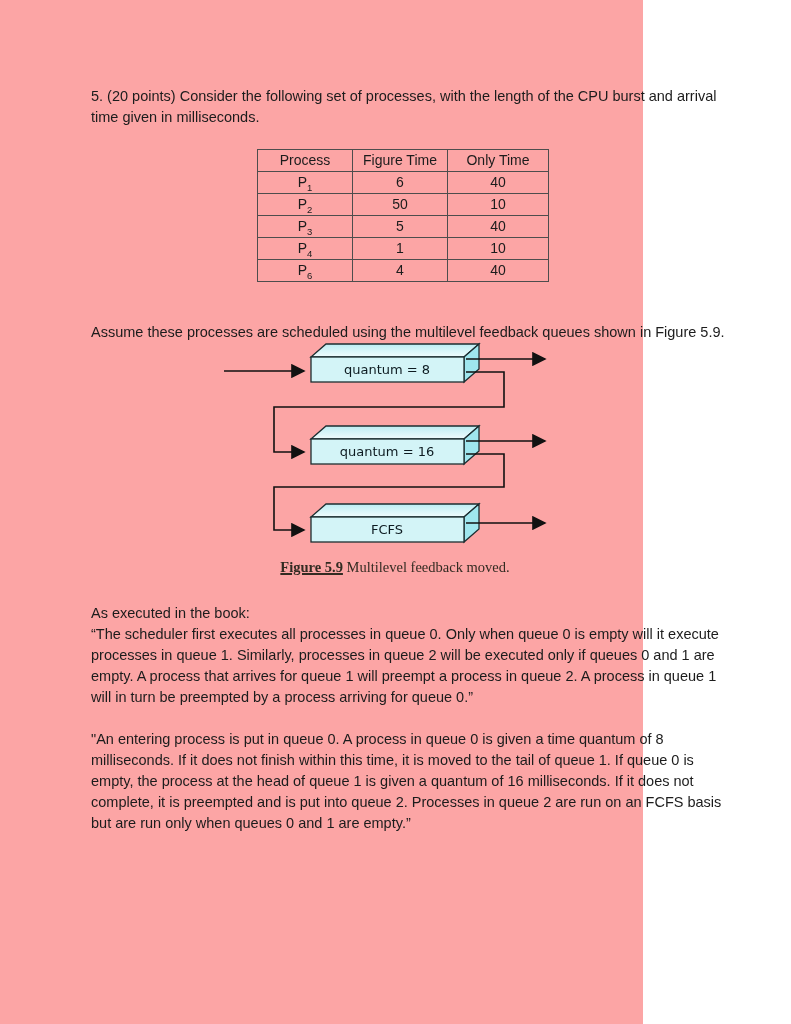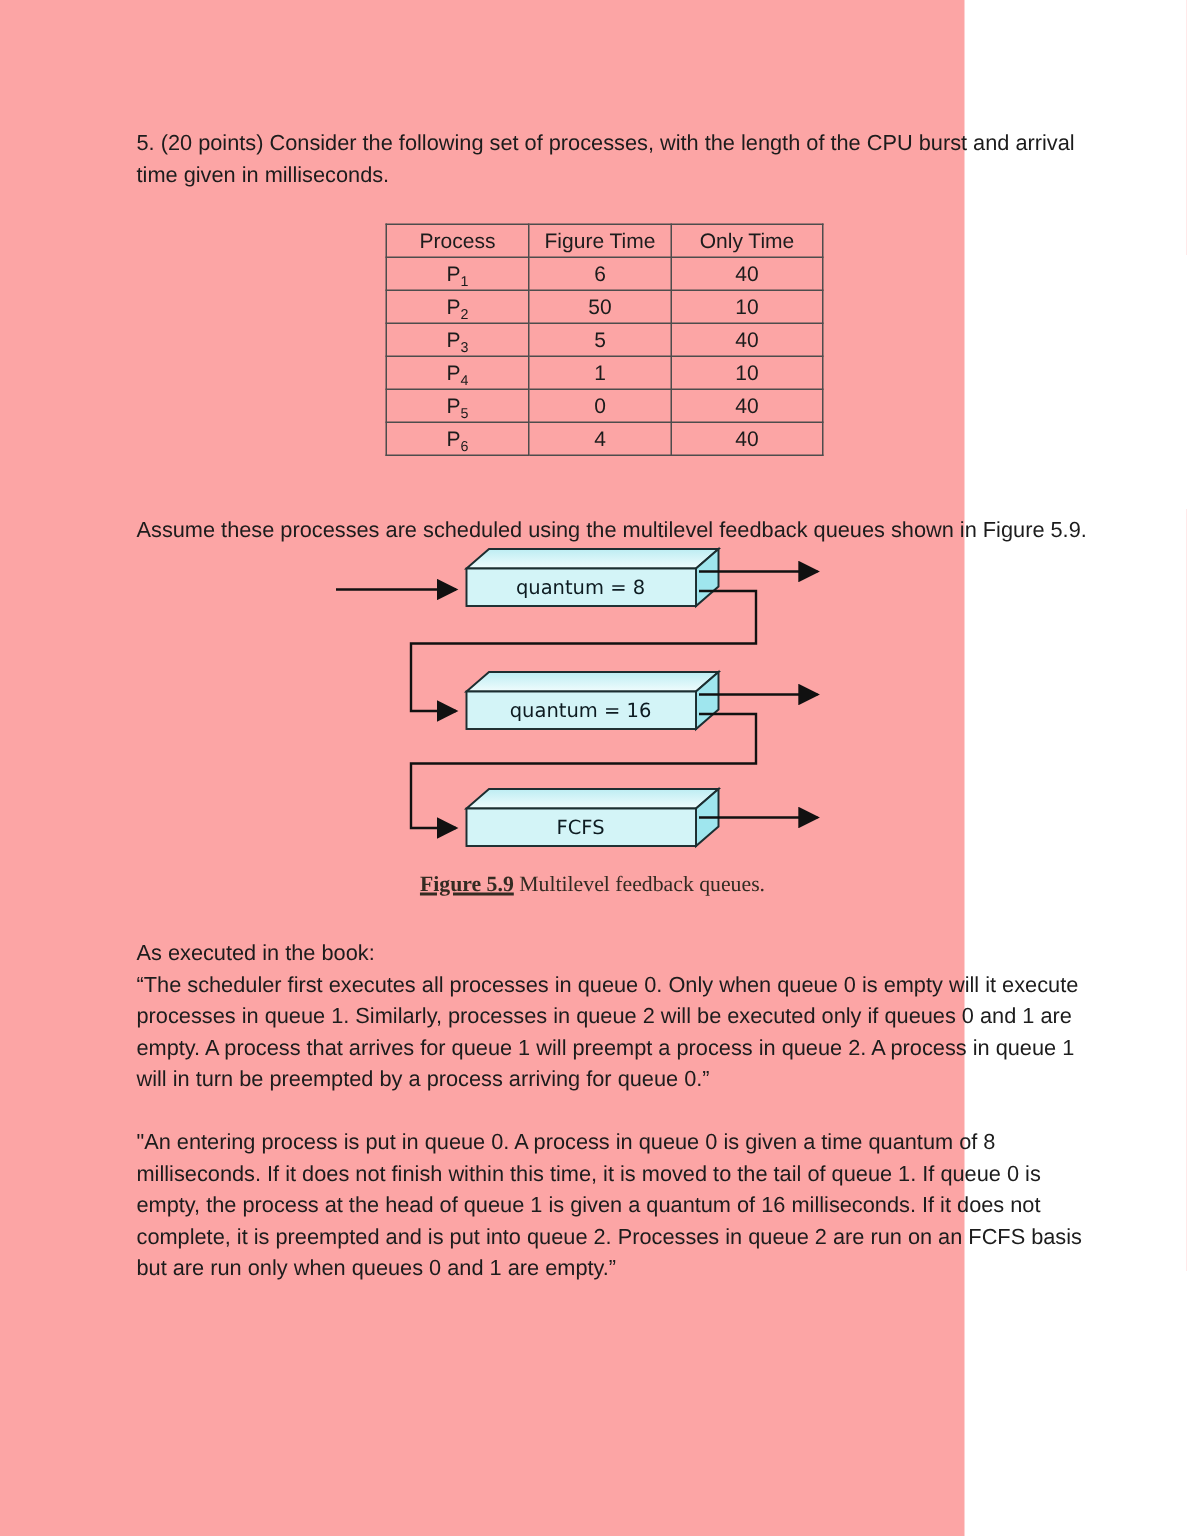--- a/index.html
+++ b/index.html
@@ -90,25 +90,20 @@
         <td><span>P</span><sub>3</sub></td>
         <td>5</td>
         <td>40</td>
       </tr>
       <tr>
         <td><span>P</span><sub>4</sub></td>
         <td>1</td>
         <td>10</td>
       </tr>
       <tr>
-        <td><span>P</span><sub>5</sub></td>
-        <td>0</td>
-        <td>40</td>
-      </tr>
-      <tr>
         <td><span>P</span><sub>6</sub></td>
         <td>4</td>
         <td>40</td>
       </tr>
     </tbody>
   </table>
 
   <p class="para" style="margin-bottom:0;margin-top:40px;">Assume these processes are scheduled using the multilevel feedback queues shown in Figure 5.9.</p>
 
   <div class="figure-wrap">
@@ -147,21 +142,21 @@
       <g stroke="#111111" stroke-width="1.6" fill="none">
         <line x1="1" y1="30" x2="81" y2="30" marker-end="url(#ah)"></line>
         <line x1="243" y1="18" x2="322" y2="18" marker-end="url(#ah)"></line>
         <polyline points="243,31 281,31 281,66 51,66 51,111 81,111" marker-end="url(#ah)"></polyline>
         <line x1="243" y1="100" x2="322" y2="100" marker-end="url(#ah)"></line>
         <polyline points="243,113 281,113 281,146 51,146 51,189 81,189" marker-end="url(#ah)"></polyline>
         <line x1="243" y1="182" x2="322" y2="182" marker-end="url(#ah)"></line>
       </g>
     </svg>
     <div class="figure-caption">
-      <span class="cap-bold">Figure 5.9</span><span> Multilevel feedback queues.</span>
+      <span class="cap-bold">Figure 5.9</span><span> Multilevel feedback moved.</span>
     </div>
   </div>
 
   <p class="para">
     <span>As executed in the book:</span><br>
     <span>“The scheduler first executes all processes in queue 0. Only when queue 0 is empty will it execute processes in queue 1. Similarly, processes in queue 2 will be executed only if queues 0 and 1 are empty. A process that arrives for queue 1 will preempt a process in queue 2. A process in queue 1 will in turn be preempted by a process arriving for queue 0.”</span>
   </p>
 
   <p class="para">"An entering process is put in queue 0. A process in queue 0 is given a time quantum of 8 milliseconds. If it does not finish within this time, it is moved to the tail of queue 1. If queue 0 is empty, the process at the head of queue 1 is given a quantum of 16 milliseconds. If it does not complete, it is preempted and is put into queue 2. Processes in queue 2 are run on an FCFS basis but are run only when queues 0 and 1 are empty.”</p>
 

